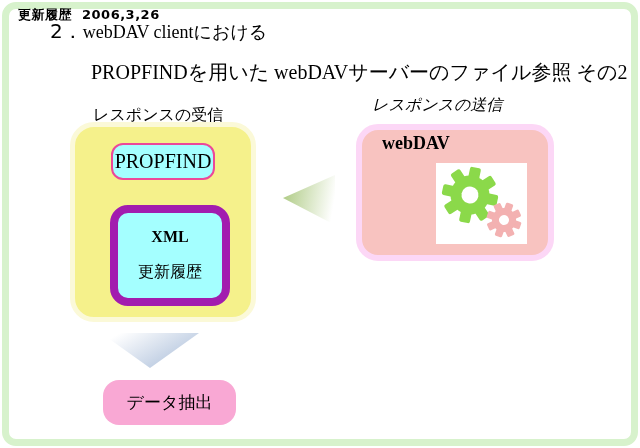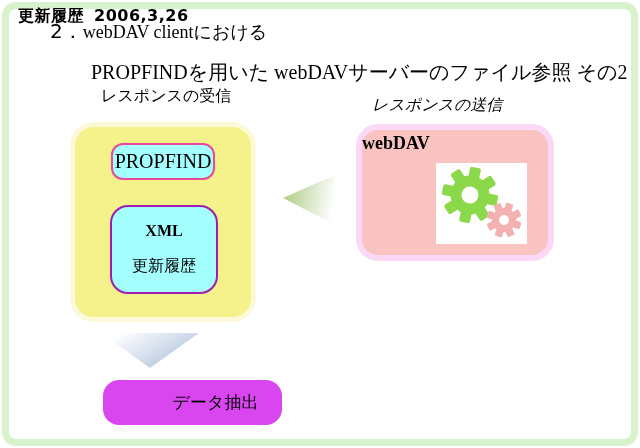--- a/index.html
+++ b/index.html
@@ -6,85 +6,85 @@
   .stage{
     position:relative;width:640px;height:448px;background:#ffffff;
     font-family:"DejaVu Sans","Liberation Sans",sans-serif;
     color:#000;overflow:hidden;
   }
   .frame{
     position:absolute;inset:2px;border:7px solid #d7f2cc;border-radius:14px;
     pointer-events:none;
   }
   .revision{
-    position:absolute;left:18px;top:6px;font-size:16px;font-weight:bold;
+    position:absolute;left:18px;top:6px;font-size:13px;font-weight:bold;
     letter-spacing:0.5px;
   }
   .revision .date{margin-left:10px;}
   .title-l1{
     position:absolute;left:50px;top:18px;font-size:18px;
     font-family:"Liberation Serif","DejaVu Serif","DejaVu Sans",serif;
     white-space:nowrap;
   }
   .title-l1 .num{font-size:20px;font-family:"DejaVu Sans",sans-serif;}
   .title-l2{
     position:absolute;left:91px;top:59px;font-size:20px;
     font-family:"Liberation Serif","DejaVu Serif","DejaVu Sans",serif;
     white-space:nowrap;
   }
   .box-label{
     position:absolute;font-size:16px;white-space:nowrap;
   }
-  .label-client{left:93px;top:86px;margin-left:8px;}
+  .label-client{left:93px;top:105px;}
   .label-server{left:372px;top:95px;font-style:italic;}
 
   .client-box{
     position:absolute;left:70px;top:122px;width:176px;height:190px;
     background:#f5f18b;border:5px solid #fbf9d8;border-radius:24px;
   }
   .propfind-box{
     position:absolute;left:111px;top:143px;width:100px;height:33px;
     background:#a4ffff;border:2px solid #ec4899;border-radius:12px;
     display:flex;align-items:center;justify-content:center;
     font-family:"Liberation Serif","DejaVu Serif",serif;font-size:20px;
   }
   .xml-box{
     position:absolute;left:110px;top:205px;width:104px;height:85px;
-    background:#a4ffff;border:2px solid #a21caf;border-radius:18px;
+    background:#a4ffff;border:8px solid #a21caf;border-radius:18px;
     display:flex;flex-direction:column;align-items:center;justify-content:space-evenly;
     font-size:16px;
   }
   .xml-box .xml-title{font-family:"Liberation Serif","DejaVu Serif",serif;font-weight:bold;}
 
   .server-box{
     position:absolute;left:356px;top:124px;width:186px;height:125px;
     background:#f8c3c0;border:6px solid #fcd7f6;border-radius:22px;
   }
   .server-name{
-    position:absolute;left:362px;top:133px;font-size:18px;font-weight:bold;
+    position:absolute;left:382px;top:133px;font-size:18px;font-weight:bold;
     font-family:"Liberation Serif","DejaVu Serif",serif;
   }
   .gear-panel{
     position:absolute;left:436px;top:163px;width:91px;height:81px;background:#ffffff;
   }
 
   .arrow-left{
     position:absolute;left:283px;top:175px;width:52px;height:50px;
     background:linear-gradient(100deg,#aac87e 0%,#ffffff 92%);
     clip-path:polygon(0 46%,100% 0,100% 100%);
   }
   .arrow-down{
     position:absolute;left:101px;top:333px;width:98px;height:35px;
     background:linear-gradient(150deg,#ffffff 12%,#a3b8d6 100%);
     clip-path:polygon(0 0,100% 0,50% 100%);
   }
   .result-box{
     position:absolute;left:103px;top:380px;width:133px;height:45px;
-    background:#d946ef;border-radius:16px;
-    display:flex;align-items:center;justify-content:center;font-size:17px;padding-left:46px;
+    background:#f9a8d4;border-radius:16px;
+    display:flex;align-items:center;justify-content:center;font-size:17px;
   }
 </style>
 </head>
 <body>
 
 <div class="stage">
 
   <div class="frame"></div>
 
   <div class="revision">

